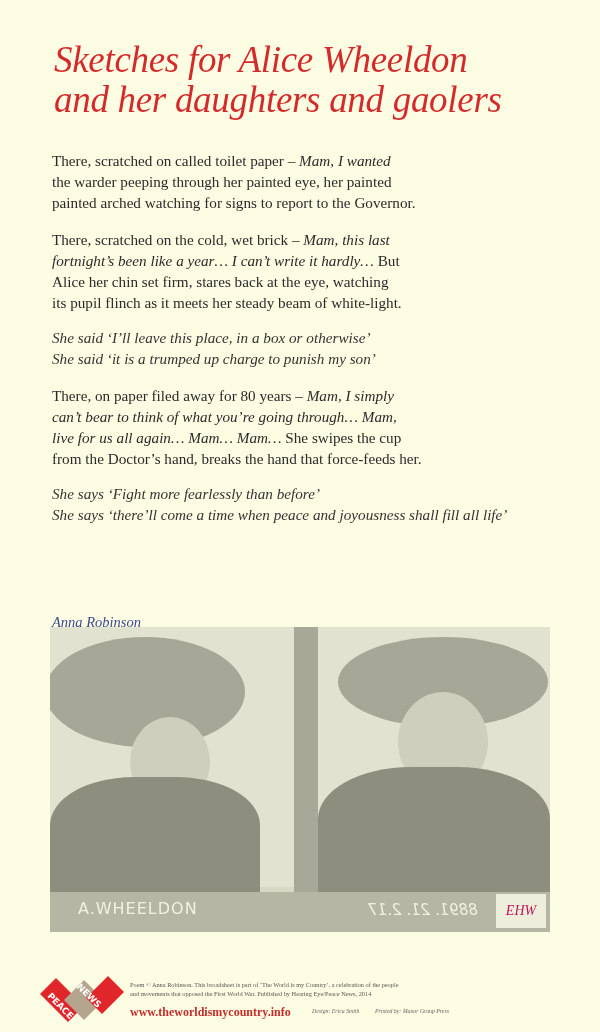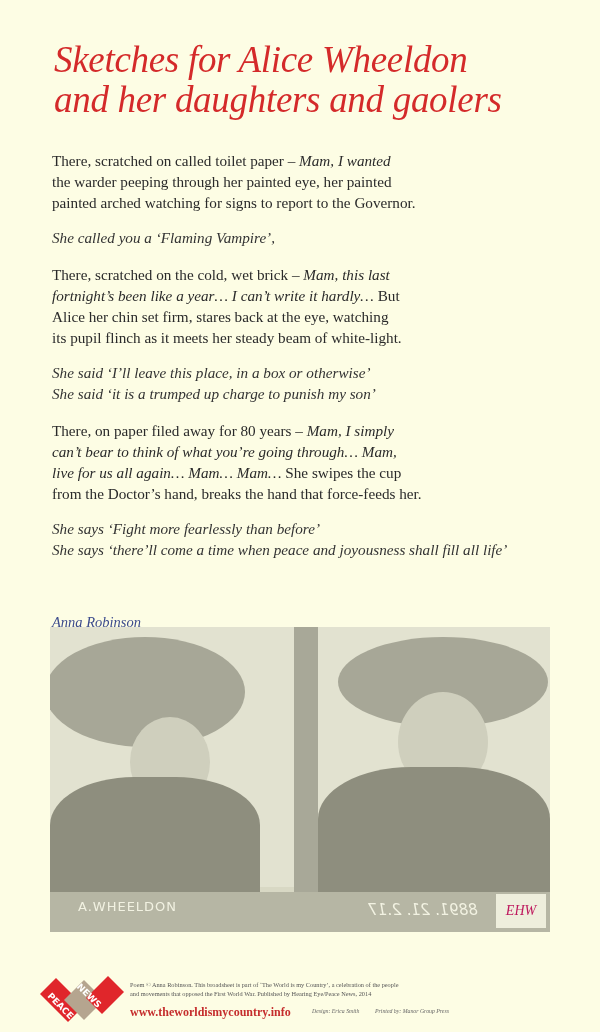--- a/index.html
+++ b/index.html
@@ -31,21 +31,21 @@
   .panel { position:absolute; top:0; height:260px; background:#e2e2d0; }
   .panel.left { left:0; width:244px; }
   .panel.right { left:268px; width:232px; }
   .divider { position:absolute; left:244px; top:0; width:24px; height:270px; background:#a8a898; }
   .figure-hat { position:absolute; border-radius:50%; background:#a7a797; }
   .figure-coat { position:absolute; background:#8e8e7e; border-radius:40% 40% 0 0; }
   .figure-face { position:absolute; border-radius:50%; background:#cfcfbd; }
   .strip { position:absolute; left:0; top:265px; width:500px; height:40px; background:#b6b6a4; }
   .caption-left {
     position:absolute; left:28px; top:272px; color:#f2f2e2; font-family:"DejaVu Sans",sans-serif;
-    font-size:13px; letter-spacing:1px;
+    font-size:16px; letter-spacing:1px;
   }
   .caption-right {
     position:absolute; left:318px; top:274px; color:#f2f2e2; font-family:"DejaVu Sans",sans-serif;
     font-size:15px; font-style:italic; transform:scaleX(-1);
   }
   .stamp {
     position:absolute; left:446px; top:267px; width:50px; height:34px; background:#eeeedc;
     color:#be185d; font-style:italic; font-size:14px; text-align:center; line-height:34px;
   }
   .footer { position:absolute; left:40px; top:968px; width:560px; height:60px; }
@@ -69,21 +69,20 @@
   <span class="line">and her daughters and gaolers</span>
 </h1>
 
 <div class="poem">
   <p class="stanza">
     <span class="line"><span>There, scratched on called toilet paper – </span><span class="it">Mam, I wanted</span></span>
     <span class="line">the warder peeping through her painted eye, her painted</span>
     <span class="line">painted arched watching for signs to report to the Governor.</span>
   </p>
   <p class="refrain">
-    <span class="line">She called you a ‘Flaming Vampire’,</span>
   </p>
   <p class="stanza">
     <span class="line"><span>There, scratched on the cold, wet brick – </span><span class="it">Mam, this last</span></span>
     <span class="line"><span class="it">fortnight’s been like a year… I can’t write it hardly…</span><span> But</span></span>
     <span class="line">Alice her chin set firm, stares back at the eye, watching</span>
     <span class="line">its pupil flinch as it meets her steady beam of white-light.</span>
   </p>
   <p class="refrain">
     <span class="line">She said ‘I’ll leave this place, in a box or otherwise’</span>
     <span class="line">She said ‘it is a trumped up charge to punish my son’</span>

